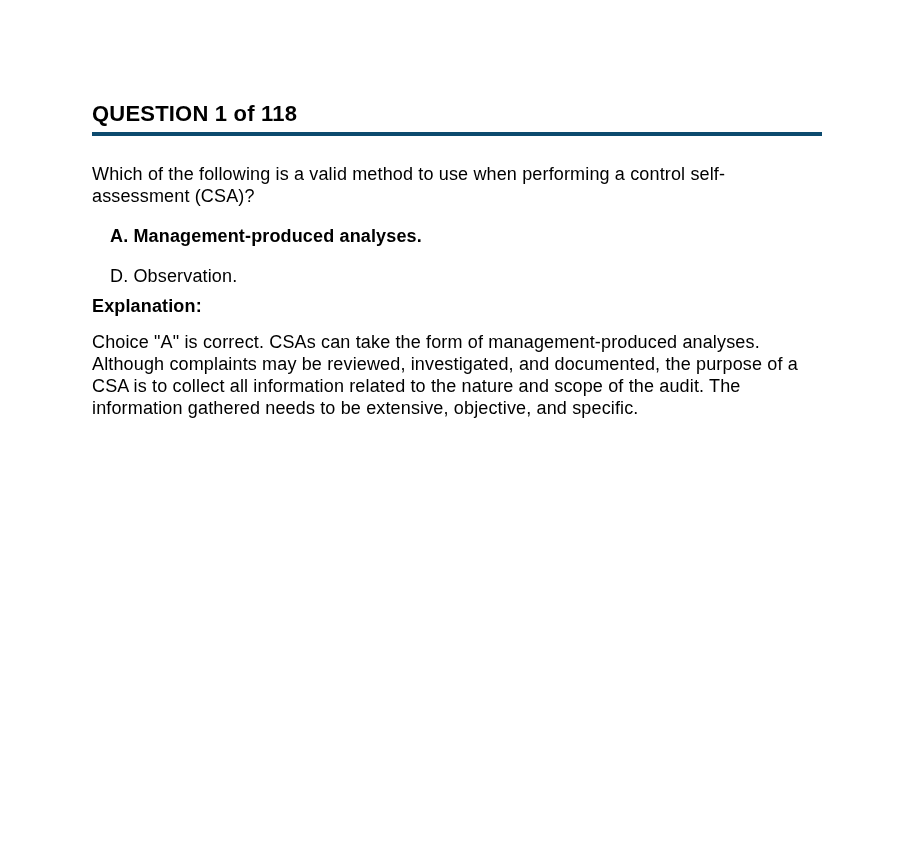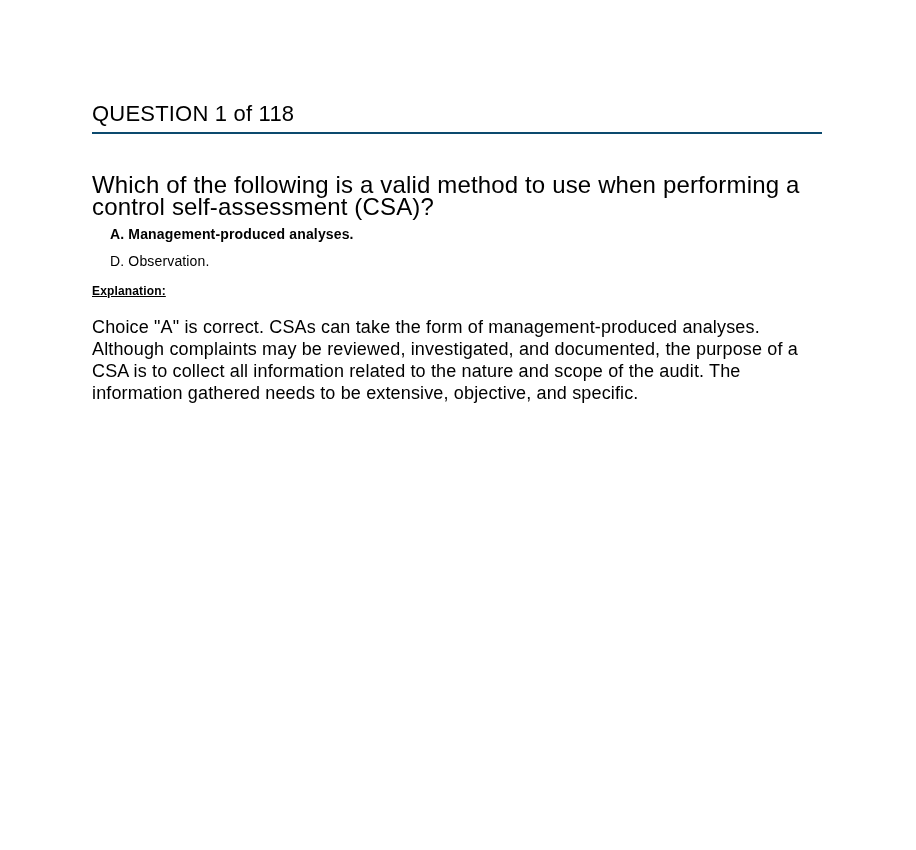--- a/index.html
+++ b/index.html
@@ -22,51 +22,50 @@
     box-sizing: border-box;
   }
   .content {
     margin-left: 92px;
     width: 730px;
     padding-top: 101px;
   }
   .q-header {
     margin: 0;
     font-size: 22px;
-    font-weight: normal;
+    font-weight: bold;
     line-height: 26px;
     letter-spacing: 0.2px;
     padding-bottom: 5px;
-    border-bottom: 2px solid #0c4a6e;
+    border-bottom: 4px solid #0c4a6e;
   }
   .q-text {
-    margin: 40px 0 0 0;
-    font-size: 24px;
+    margin: 27px 0 0 0;
+    font-size: 18px;
     line-height: 22px;
     letter-spacing: 0.15px;
   }
   .options {
     margin: 4px 0 0 18px;
   }
   .option {
-    margin-top: 5px;
-    font-size: 14px;
+    margin-top: 18px;
+    font-size: 18px;
     line-height: 22px;
     letter-spacing: 0.15px;
   }
   .option.correct {
     font-weight: bold;
   }
   .expl-label {
     margin: 8px 0 0 0;
-    font-size: 12px;
+    font-size: 18px;
     font-weight: bold;
     line-height: 22px;
     letter-spacing: 0.15px;
-    text-decoration: underline;
   }
   .expl-text {
     margin: 14px 0 0 0;
     font-size: 18px;
     line-height: 22px;
     letter-spacing: 0.15px;
   }
 </style>
 </head>
 <body>

